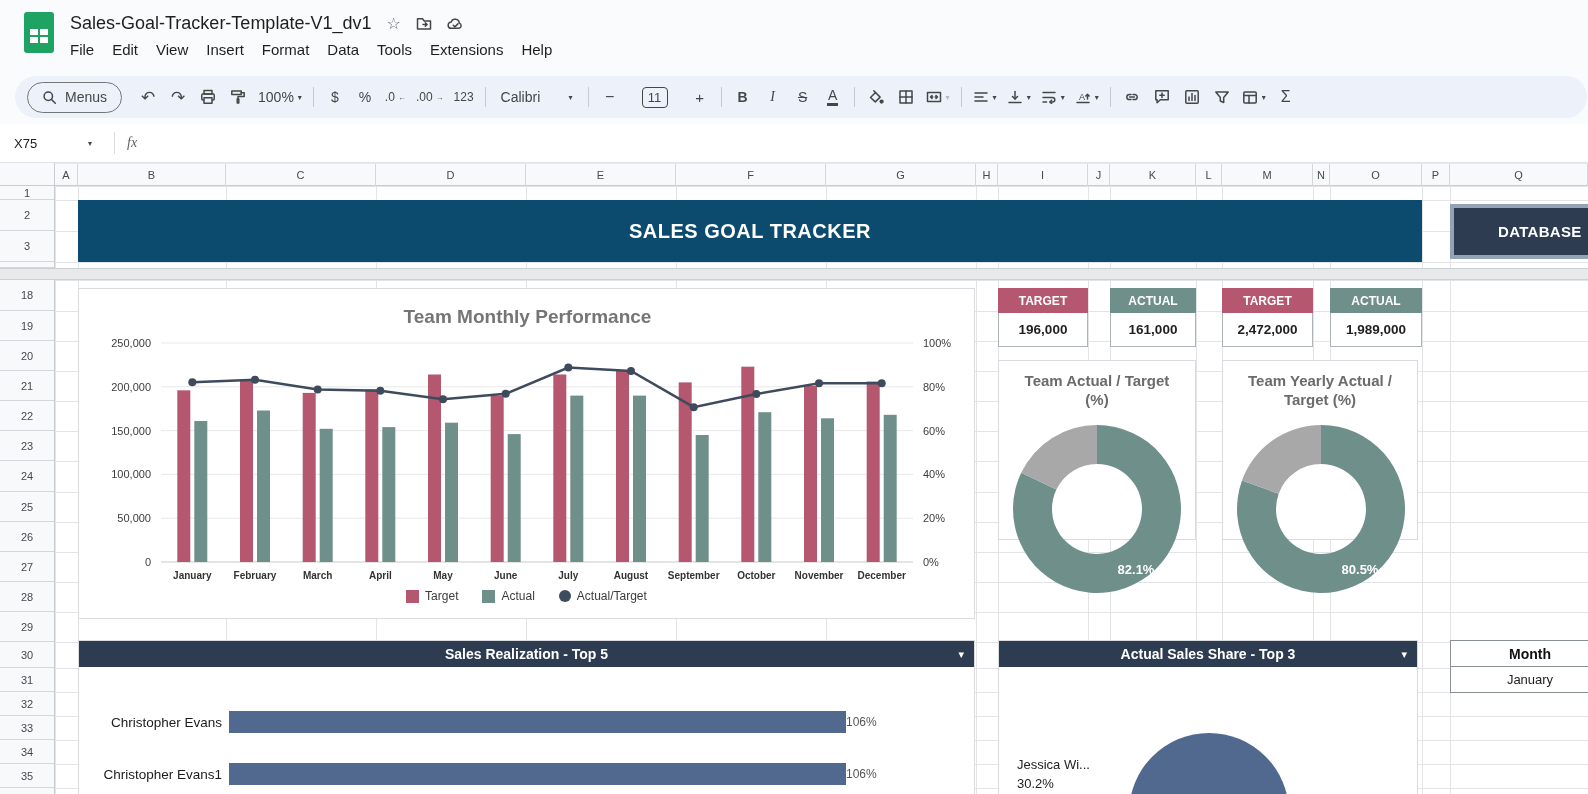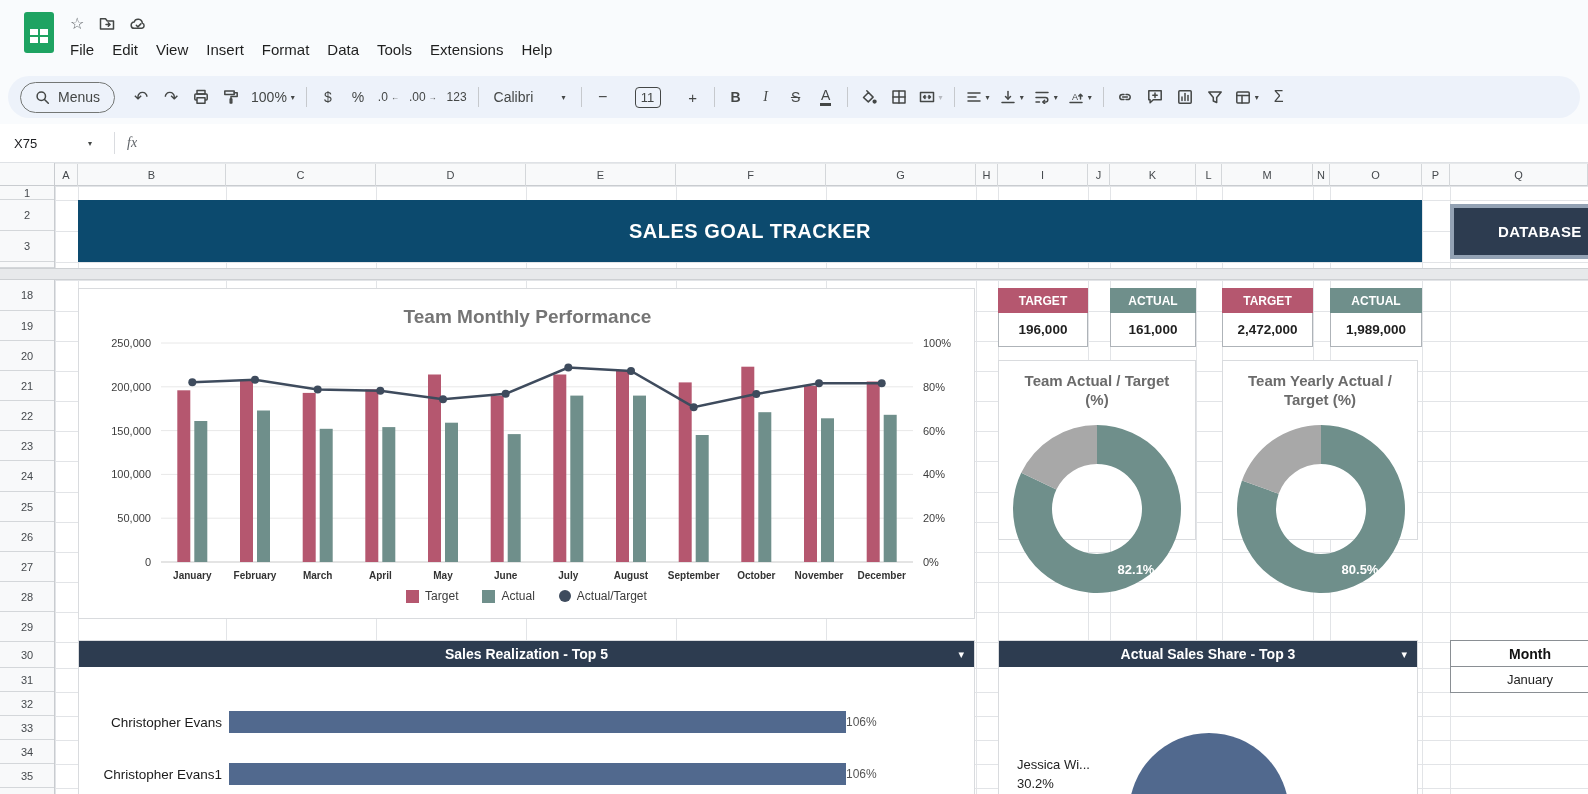--- a/index.html
+++ b/index.html
@@ -11,21 +11,21 @@
   .logo{width:30px;height:41px;background:#1ea362;border-radius:3px;position:relative;margin-top:2px}
   .logo-in{position:absolute;left:6px;top:17px;width:18px;height:14px;background:#fff}
   .logo-in:before{content:'';position:absolute;left:0;top:6px;width:18px;height:2px;background:#1ea362}
   .logo-in:after{content:'';position:absolute;left:8px;top:0;width:2px;height:14px;background:#1ea362}
   .title-row{display:flex;align-items:center;gap:15px;height:27px}
   .doc-title{font-size:18px;color:#1f1f1f}
   .hico{color:#5f6368;font-size:16px;display:inline-flex;align-items:center}
   .menu-bar{display:flex;margin-top:1px;margin-left:-9px}
   .menu-item{padding:3px 9px;font-size:15px;color:#1f1f1f;border-radius:4px;cursor:default}
   
-  .toolbar{position:absolute;left:8px;top:76px;width:1572px;height:42px;background:#edf2fa;border-radius:21px;
+  .toolbar{position:absolute;left:15px;top:76px;width:1572px;height:42px;background:#edf2fa;border-radius:21px;
     display:flex;align-items:center;padding:0 12px;gap:2px;z-index:6;color:#444746}
   .menus-pill{display:flex;align-items:center;gap:8px;height:31px;padding:0 14px;border:1px solid #747775;
     border-radius:16px;font-size:14px;color:#444746;margin-right:10px;flex:none}
   .tbtn{min-width:28px;height:30px;display:inline-flex;align-items:center;justify-content:center;
     font-size:14px;border-radius:6px;padding:0 4px;gap:2px;flex:none}
   .tdiv{width:1px;height:20px;background:#c6c9cd;margin:0 5px;flex:none}
   .crt{font-size:8px;color:#444746;margin-left:2px}
   .mini{font-size:8px;margin-left:1px}
   .sizebox{width:26px;height:21px;border:1.5px solid #444746;border-radius:4px;display:flex;align-items:center;
     justify-content:center;font-size:13px;margin:0 16px;flex:none}
@@ -96,20 +96,21 @@
 <body>
 
 <div class="chrome-bg"></div>
 
 <div class="app-header">
   <div class="logo">
       <div class="logo-in"></div>
     </div>
   <div>
     <div class="title-row">
+      <span class="doc-title">Sales-Goal-Tracker-Template-V1_dv1</span>
       <span class="hico">☆</span>
       <span class="hico">
         <svg class="ti" width="16" height="15">
             <path d="M1.5 2.8h5l1.8 2.2h6.2v8H1.5z"></path>
             <path d="M7 8.5h4M9.3 6.7l1.8 1.8-1.8 1.8"></path>
           </svg>
       </span>
       <span class="hico">
         <svg class="ti" width="17" height="15">
             <path d="M4.4 12.3a3.1 3.1 0 0 1-.3-6.2 4.2 4.2 0 0 1 8.2 1 2.7 2.7 0 0 1-.4 5.2z"></path>

